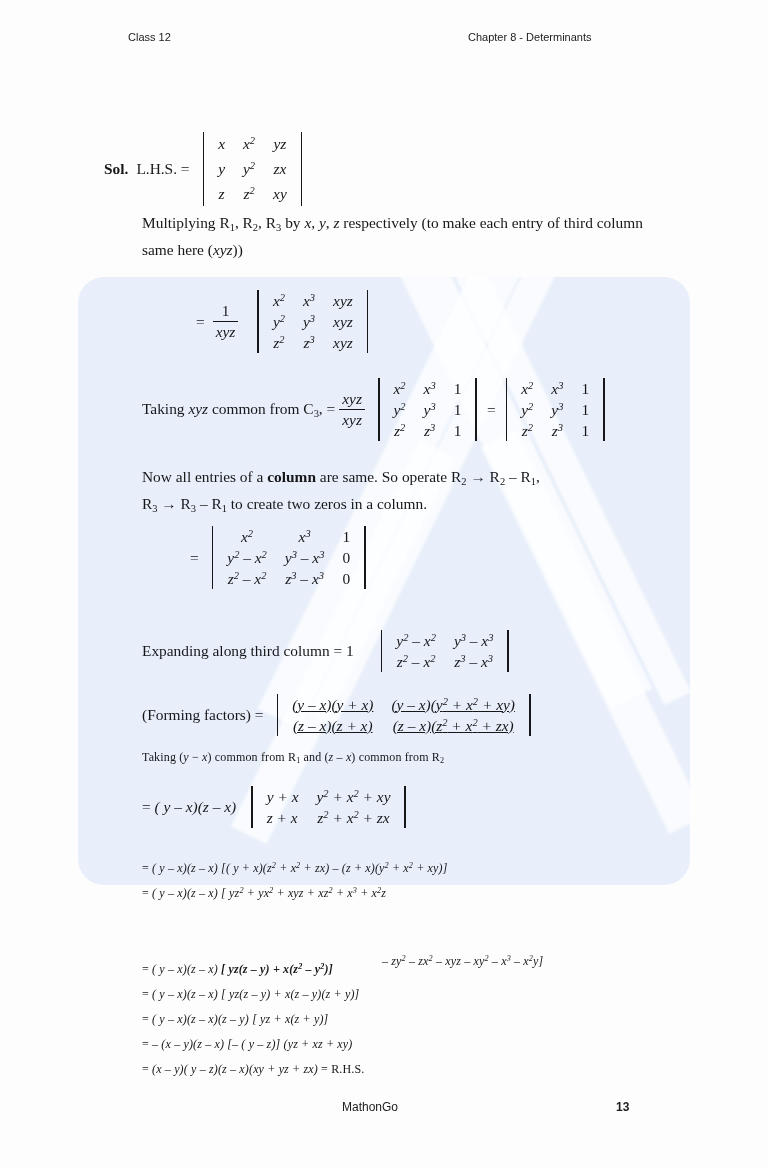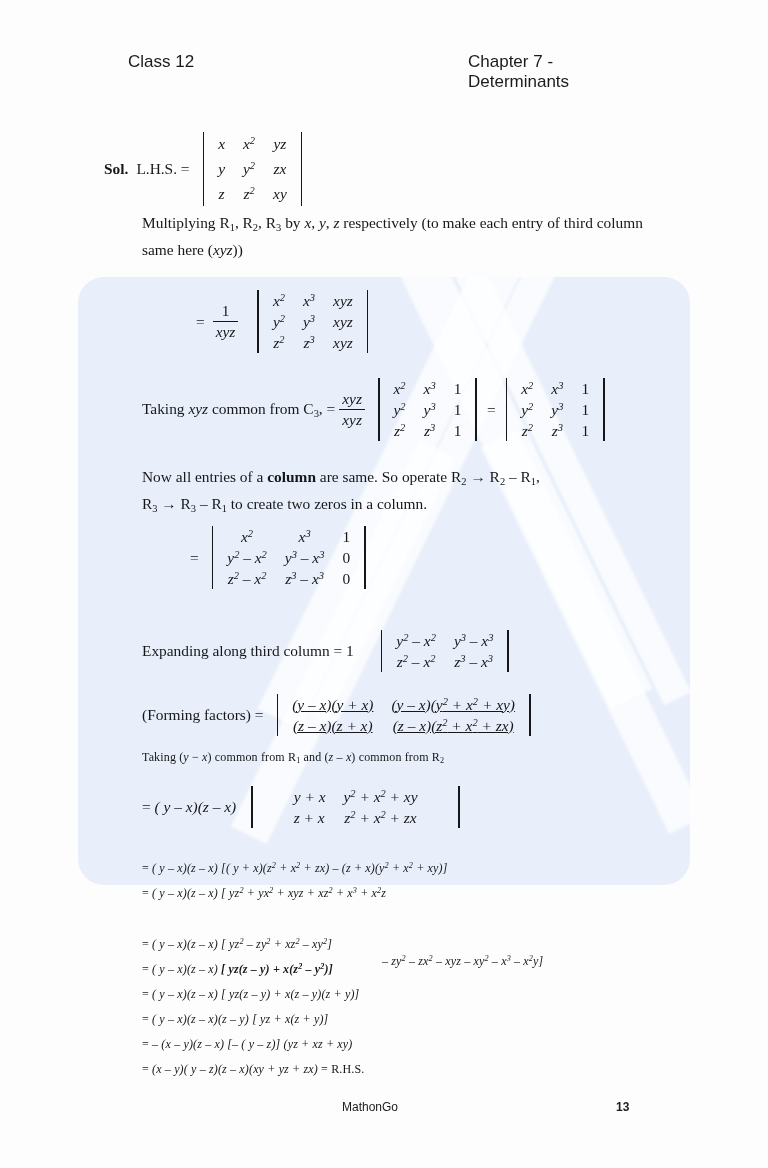--- a/index.html
+++ b/index.html
@@ -18,26 +18,26 @@
 
   .page {
     position: absolute;
     inset: 0;
     background: #fdfdfd;
   }
 
   
   .header {
     position: absolute;
-    top: 52px;
+    top: 31px;
     left: 128px;
     width: 512px;
     height: 24px;
     font-family: "Liberation Sans", sans-serif;
-    font-size: 17px;
+    font-size: 11px;
     color: #1b1b1b;
   }
   .header .left { position: absolute; left: 0; top: 0; }
   .header .right { position: absolute; left: 340px; top: 0; }
 
   
   .highlight-box {
     position: absolute;
     left: 78px;
     top: 277px;
@@ -158,21 +158,21 @@
   .footer .center { position: absolute; left: 214px; top: 0; }
   .footer .pageno { position: absolute; left: 488px; top: 0; font-weight: bold; }
 </style>
 </head>
 <body>
 
 <div class="page">
 
   <div class="header">
     <span class="left">Class 12</span>
-    <span class="right">Chapter 7 - Determinants</span>
+    <span class="right">Chapter 8 - Determinants</span>
   </div>
 
   <div class="highlight-box"></div>
   <div class="watermark">
     <div class="wm-stroke wm-1"></div>
     <div class="wm-stroke wm-2"></div>
     <div class="wm-stroke wm-3"></div>
     <div class="wm-stroke wm-4"></div>
     <div class="wm-stroke wm-5"></div>
     <div class="wm-stroke wm-6"></div>
@@ -374,21 +374,21 @@
     </div>
 
     <div class="line" style="left:142px; top:750px;">
       Taking (<span class="it">y</span> − <span class="it">x</span>) common from R<sub>1</sub> and (<span class="it">z</span> – <span class="it">x</span>) common from R<sub>2</sub>
     </div>
 
     <div class="eqrow" style="left:142px; top:786px;">
       <span class="it">
         <span style="font-style:normal;">=</span> ( y – x)(z – x)
       </span>
-      <span class="det" style="margin-left:10px;gap:27px;">
+      <span class="det" style="margin-left:10px;">
         <span class="bar"></span>
         <table>
           <tbody>
               <tr>
             <td style="text-align:left;">y + x</td>
             <td>y<sup>2</sup> + x<sup>2</sup> + xy</td>
           </tr>
           <tr>
             <td style="text-align:left;">z + x</td>
             <td>z<sup>2</sup> + x<sup>2</sup> + zx</td>
@@ -404,23 +404,20 @@
     </div>
 
     <div class="line it" style="left:142px; top:886px;">
       <span style="font-style:normal;">=</span> ( y – x)(z – x) [ yz<sup>2</sup> + yx<sup>2</sup> + xyz + xz<sup>2</sup> + x<sup>3</sup> + x<sup>2</sup>z
     </div>
 
     <div class="line it" style="left:382px; top:911px;margin-top:43px;">
       – zy<sup>2</sup> – zx<sup>2</sup> – xyz – xy<sup>2</sup> – x<sup>3</sup> – x<sup>2</sup>y]
     </div>
 
-    <div class="line it" style="left:142px; top:937px;">
-      <span style="font-style:normal;">=</span> ( y – x)(z – x) [ yz<sup>2</sup> – zy<sup>2</sup> + xz<sup>2</sup> – xy<sup>2</sup>]
-    </div>
 
     <div class="line it" style="left:142px; top:962px;">
       <span style="font-style:normal;">=</span> ( y – x)(z – x) <span class="b">[ yz(z – y) + x(z<sup>2</sup> – y<sup>2</sup>)]</span>
     </div>
 
     <div class="line it" style="left:142px; top:987px;">
       <span style="font-style:normal;">=</span> ( y – x)(z – x) [ yz(z – y) + x(z – y)(z + y)]
     </div>
 
     <div class="line it" style="left:142px; top:1012px;">

